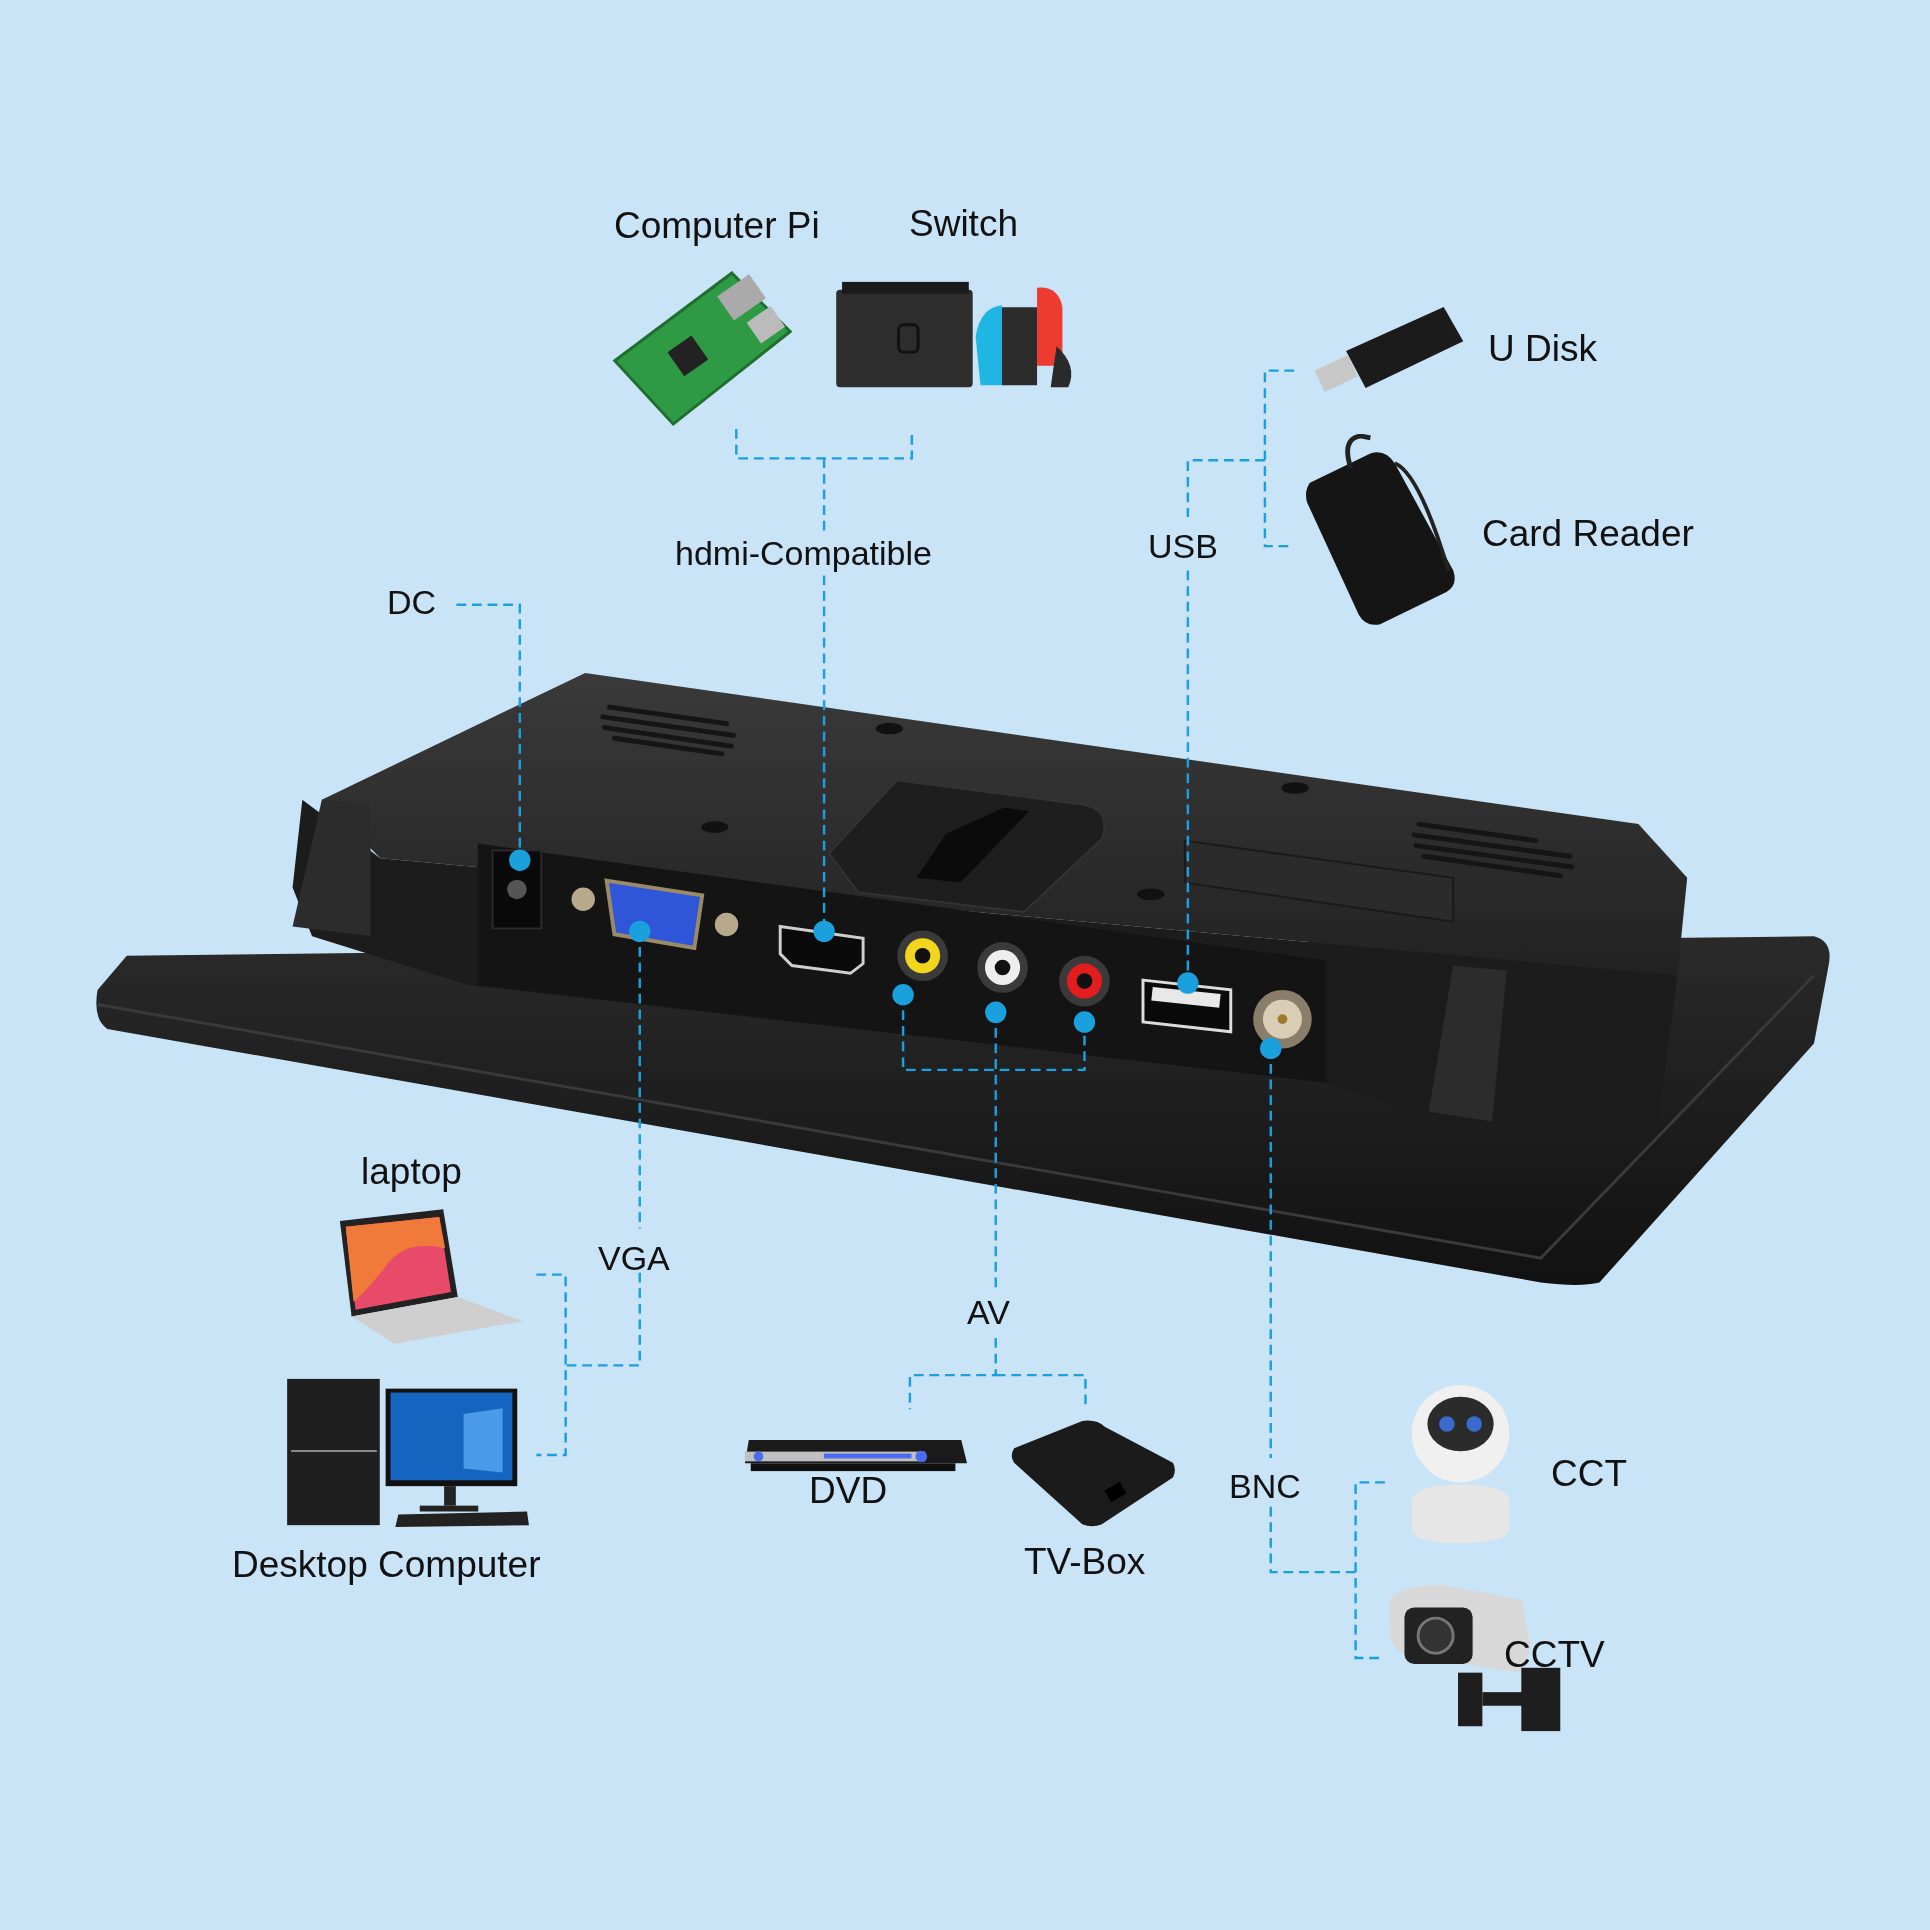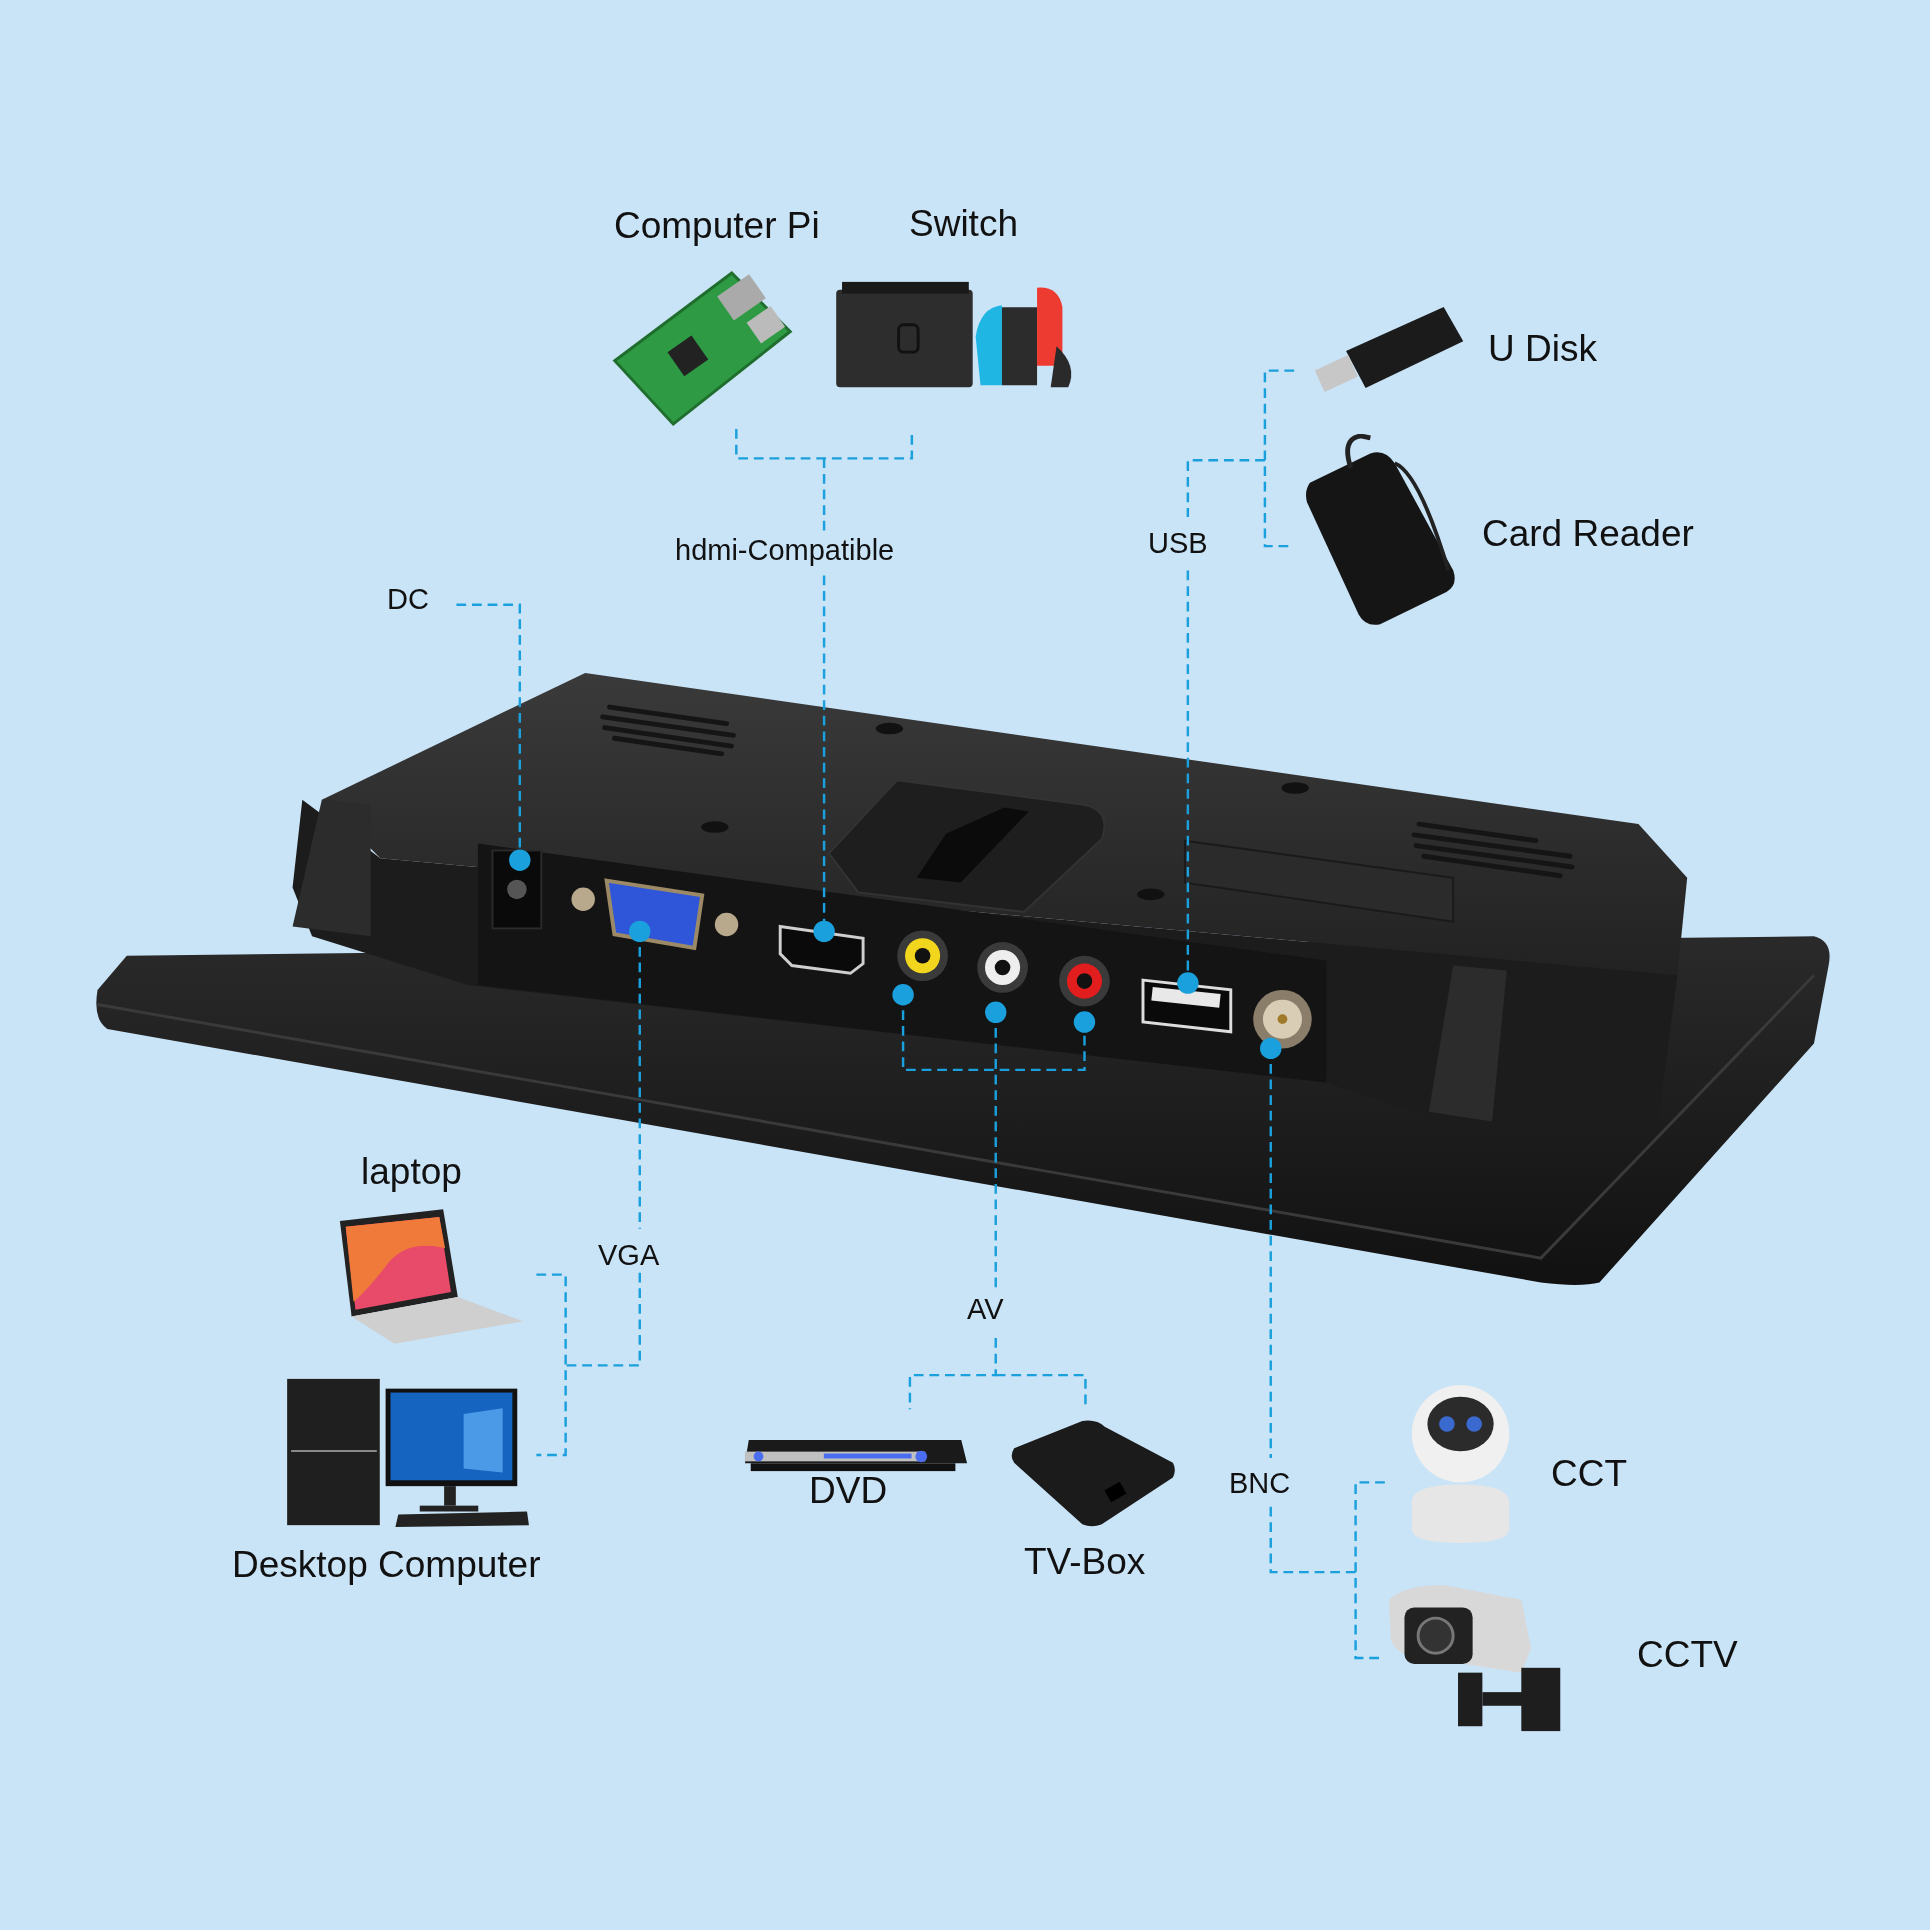--- a/index.html
+++ b/index.html
@@ -1,18 +1,18 @@
 <!DOCTYPE html>
 <html><head>
 <meta charset="utf-8">
 <style>
   html,body{margin:0;padding:0;}
   body{width:1931px;height:1931px;background:#c9e3f7;position:relative;overflow:hidden;font-family:"Liberation Sans",sans-serif;color:#111;}
   .lbl{position:absolute;font-size:37px;white-space:nowrap;line-height:1;}
-  .lbl.big{font-size:29px;}
+  .lbl.big{font-size:34px;}
   svg.layer{position:absolute;left:0;top:0;}
   .dev{position:absolute;}
 </style>
 </head>
 <body>
 
 <svg class="layer" width="1931" height="1931" viewBox="0 0 1980 1980">
   <defs>
     <linearGradient id="lidg" x1="0" y1="0" x2="0" y2="1">
       <stop offset="0" stop-color="#3a3a3a"></stop>
@@ -200,14 +200,14 @@
 <div class="lbl big" style="left:1148px;top:529px">USB</div>
 <div class="lbl big" style="left:387px;top:585px">DC</div>
 <div class="lbl" style="left:361px;top:1153px">laptop</div>
 <div class="lbl big" style="left:598px;top:1241px">VGA</div>
 <div class="lbl" style="left:232px;top:1546px">Desktop Computer</div>
 <div class="lbl big" style="left:967px;top:1295px">AV</div>
 <div class="lbl" style="left:809px;top:1472px">DVD</div>
 <div class="lbl" style="left:1024px;top:1543px">TV-Box</div>
 <div class="lbl big" style="left:1229px;top:1469px">BNC</div>
 <div class="lbl" style="left:1551px;top:1455px">CCT</div>
-<div class="lbl" style="left:1637px;top:1636px">CCTV</div>
+<div class="lbl" style="left:1504px;top:1636px">CCTV</div>
 
 
 </body></html>

